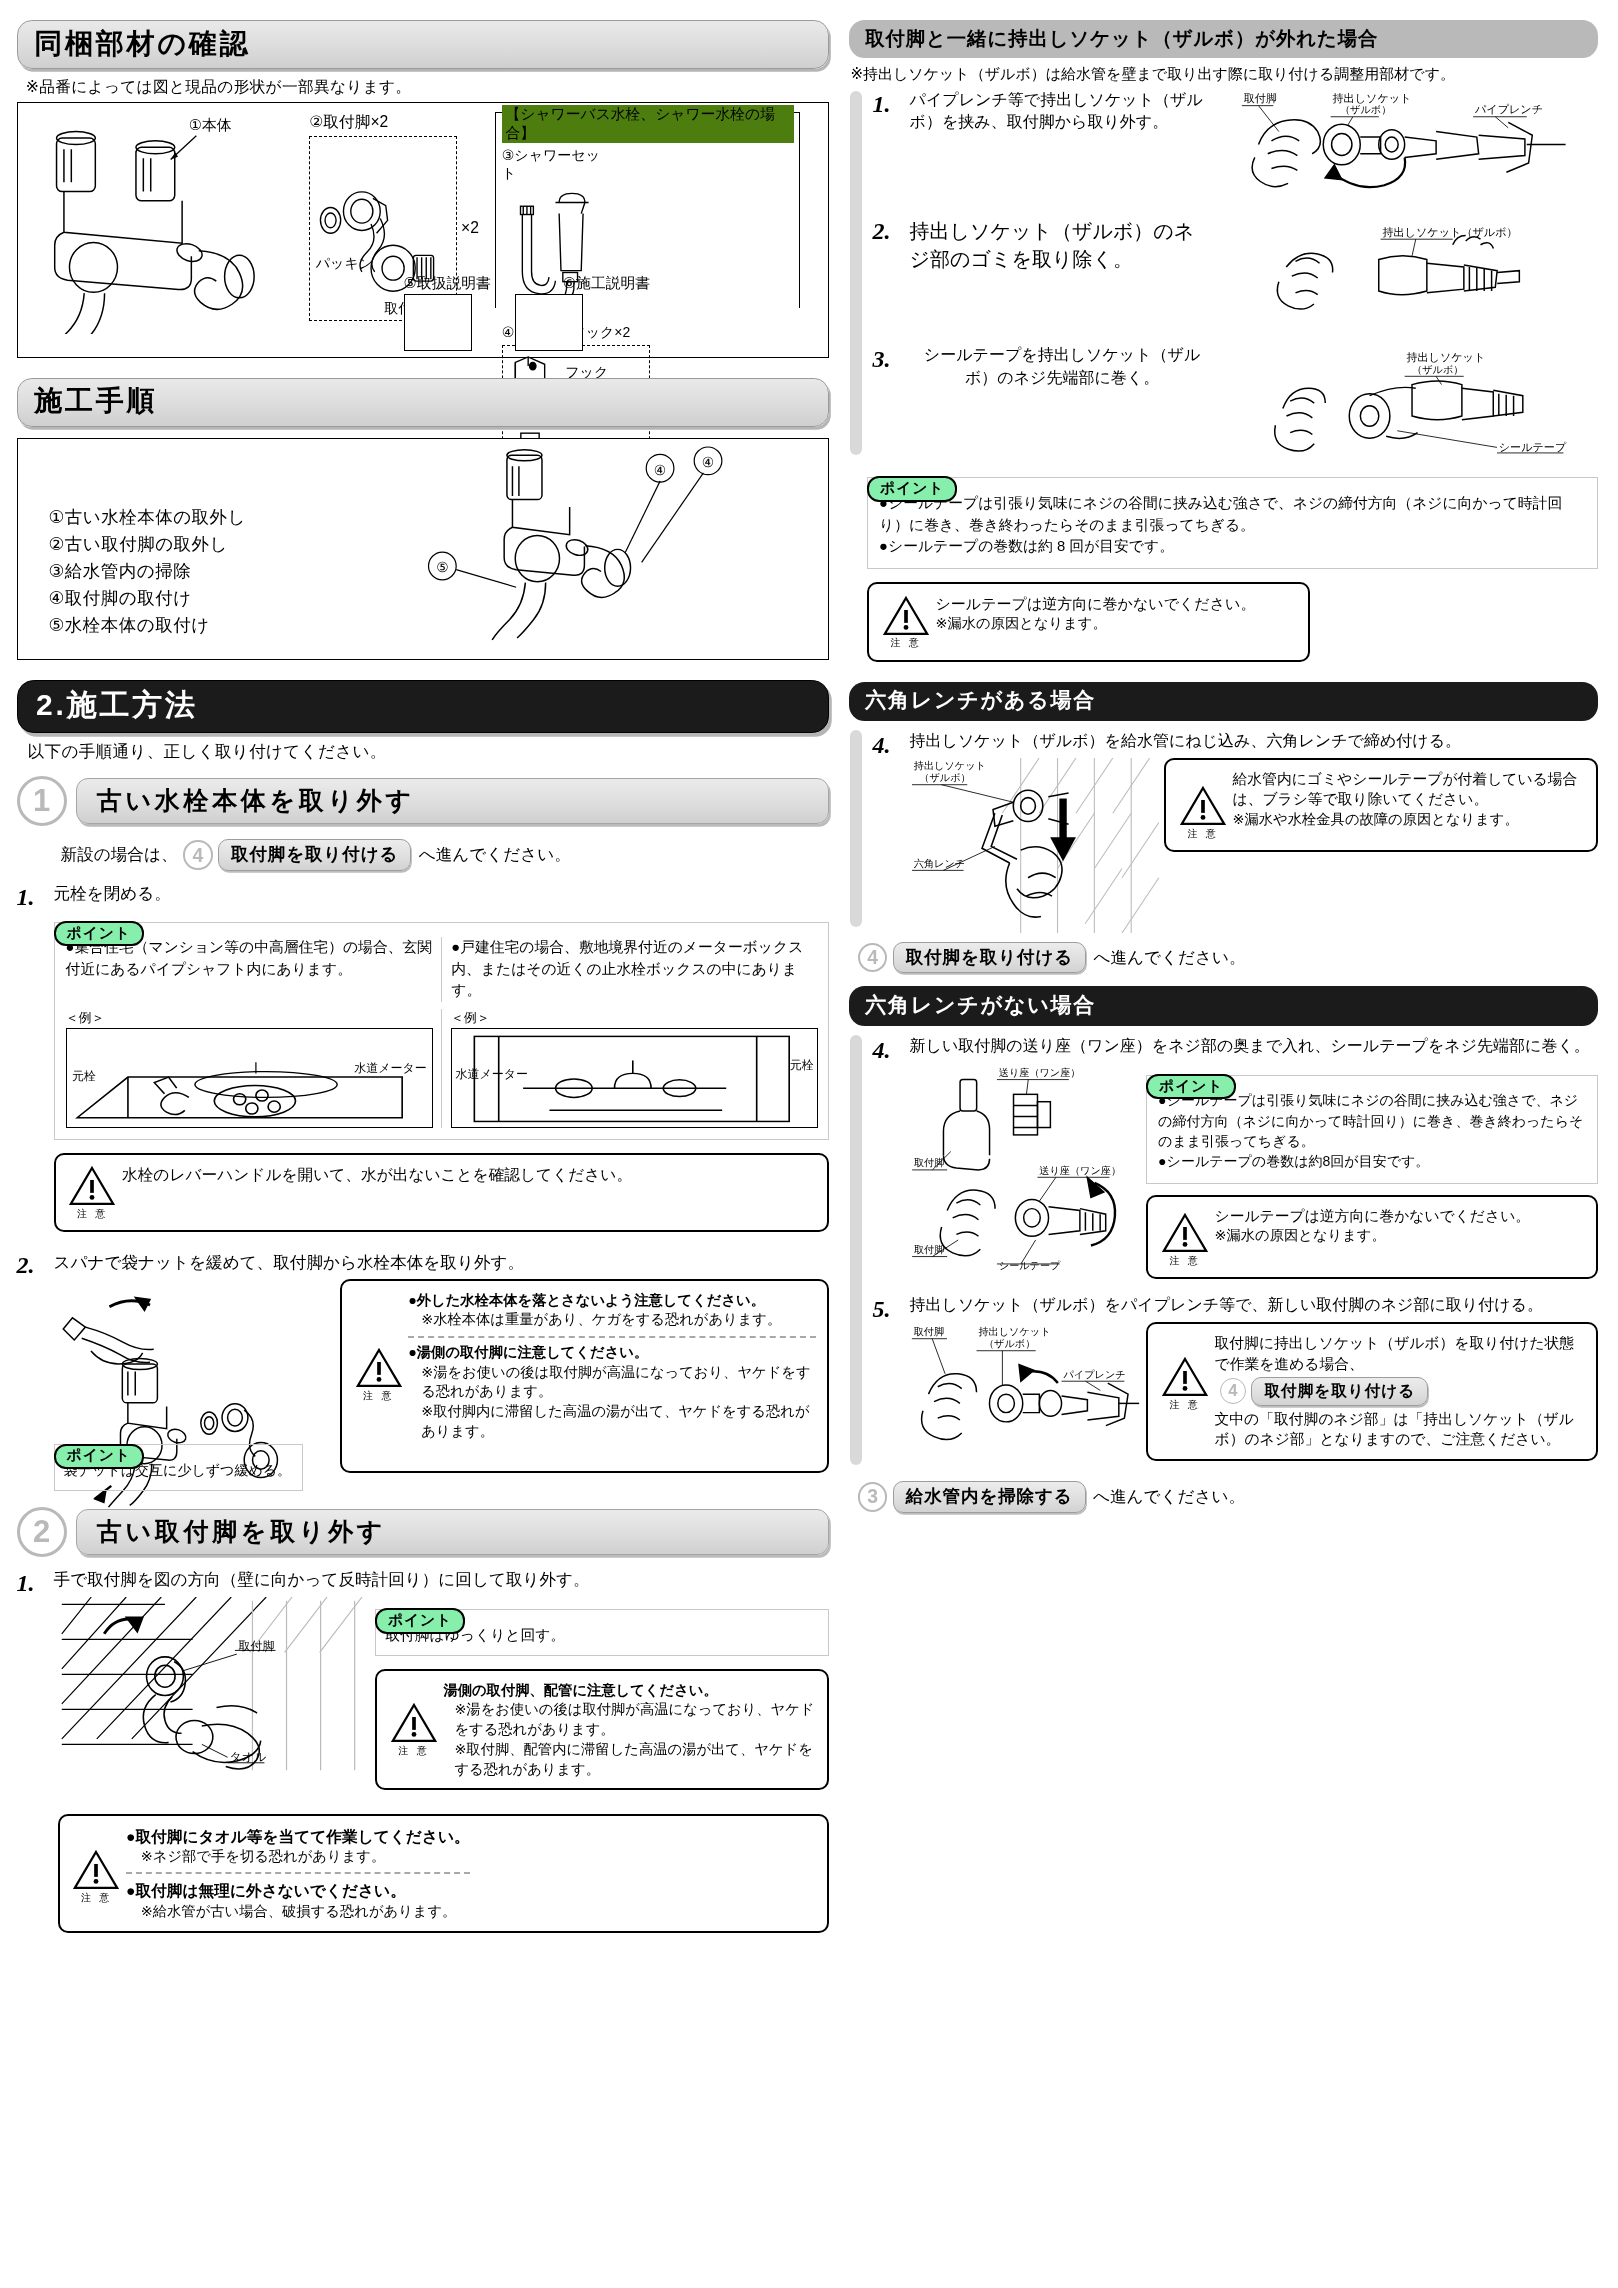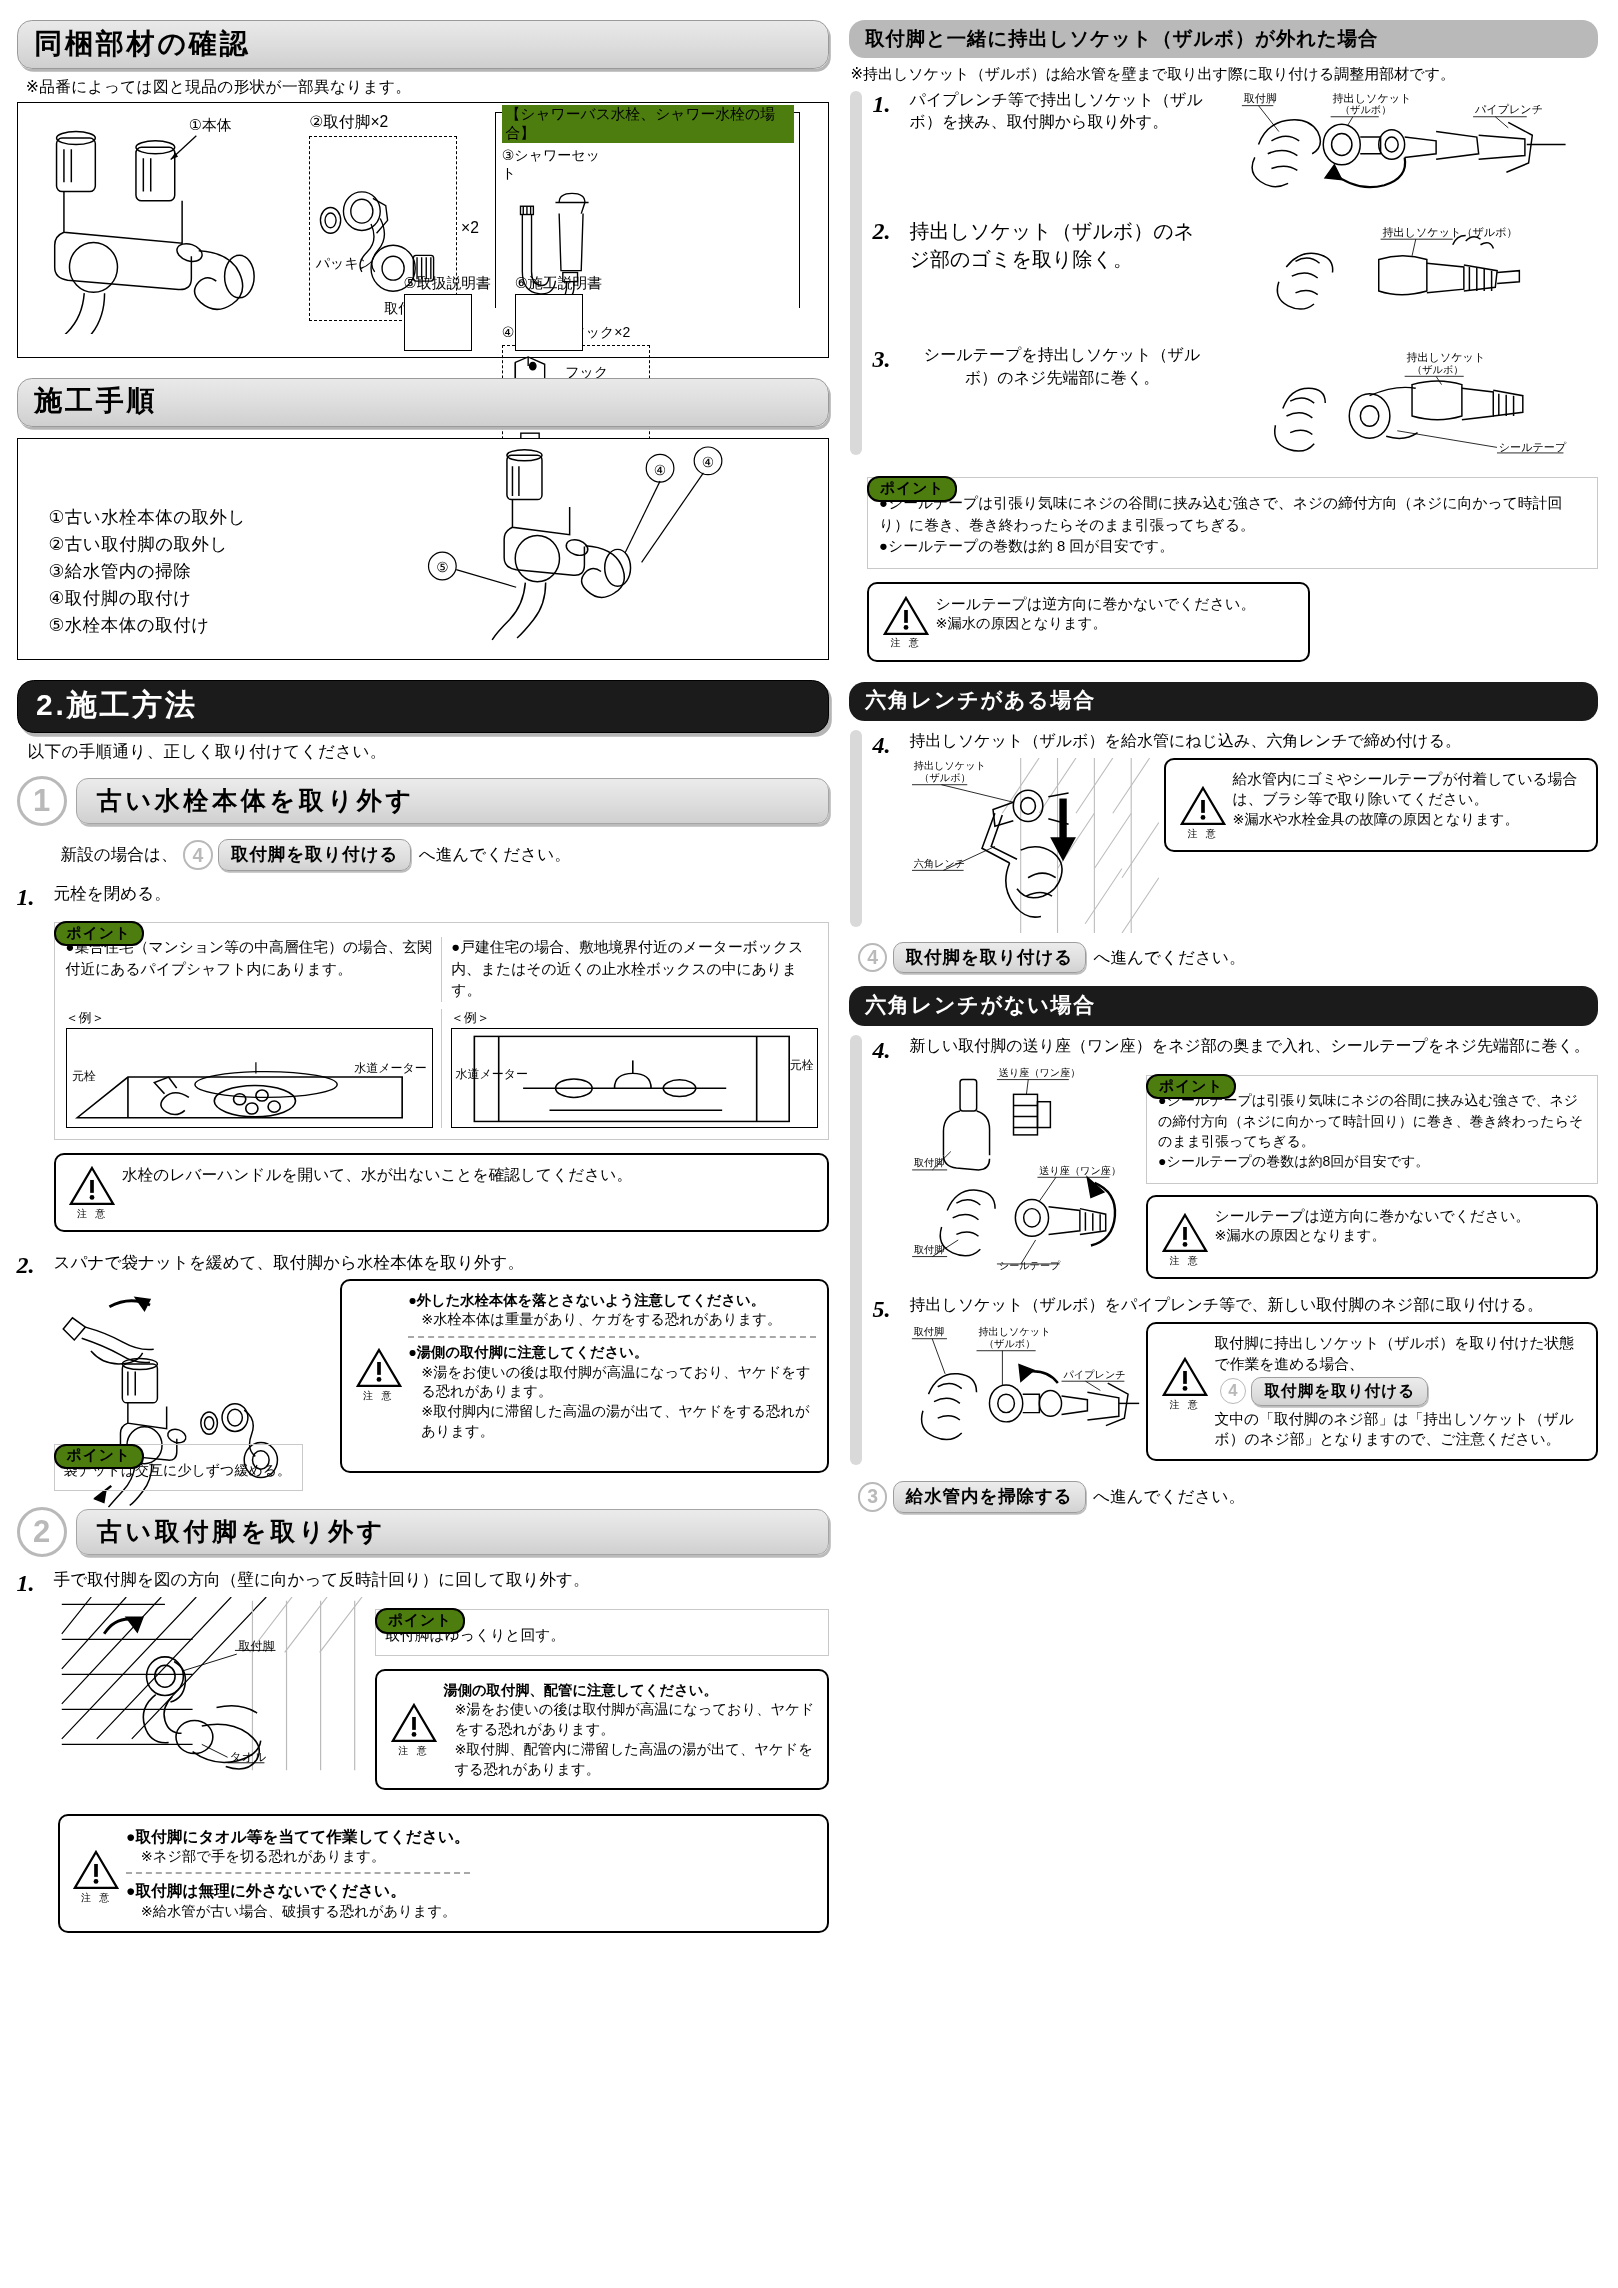--- a/index.html
+++ b/index.html
@@ -41,21 +41,21 @@
   .note-line { font-size: 15.7px; margin: 8.3px 0 3.7px 9.2px; letter-spacing: 0.3px; }
 
   
   .framed { border: 1.8px solid #000; background: #fff; }
   .dashbox { border: 1.8px dashed #000; }
 
   
   .point-wrap { position: relative; margin-top: 16.6px; }
   .point-tag {
     position: absolute; top: -0.9px; left: 0;
-    background: #4d7c0f; border: 2.8px solid #000; border-radius: 12px;
+    background: #86efac; border: 2.8px solid #000; border-radius: 12px;
     font-size: 14.8px; font-weight: bold; padding: 0.9px 11px 1.8px 11px;
     letter-spacing: 0.9px; z-index: 3;
   }
   .point-body {
     border: 1.8px solid #c9c9c9; border-top: 1.8px solid #c9c9c9;
     margin-top: 12px; padding: 14.8px 9.2px 11px 11px;
     font-size: 14.8px; line-height: 1.45;
   }
   .point-body.tight { padding: 14.8px 7.4px 9.2px 9.2px; font-size: 14px; }
   .pt-cols { display: flex; }
@@ -276,21 +276,21 @@
           </div>
         </div>
       </div>
 
       <div style="display:flex; gap:24px; position:absolute; left:386px; bottom:5.5px;">
         <div>
           <div style="font-size:14.8px;">⑤取扱説明書</div>
           <div class="framed" style="width:68px; height:57px; margin-top:1.8px;"></div>
         </div>
         <div>
-          <div style="font-size:14.8px;">⑥施工説明書</div>
+          <div style="font-size:14.8px;margin-left:48px;">⑥施工説明書</div>
           <div class="framed" style="width:68px; height:57px; margin-top:1.8px;"></div>
         </div>
       </div>
     </div>
 
     <div class="sp22"></div>
     <div class="sec-head">施工手順</div>
 
     <div class="framed" style="margin-top:11px; height:222px; position:relative; padding:11px;">
       <div class="seq-list" style="position:absolute; left:31px; top:65px;">

